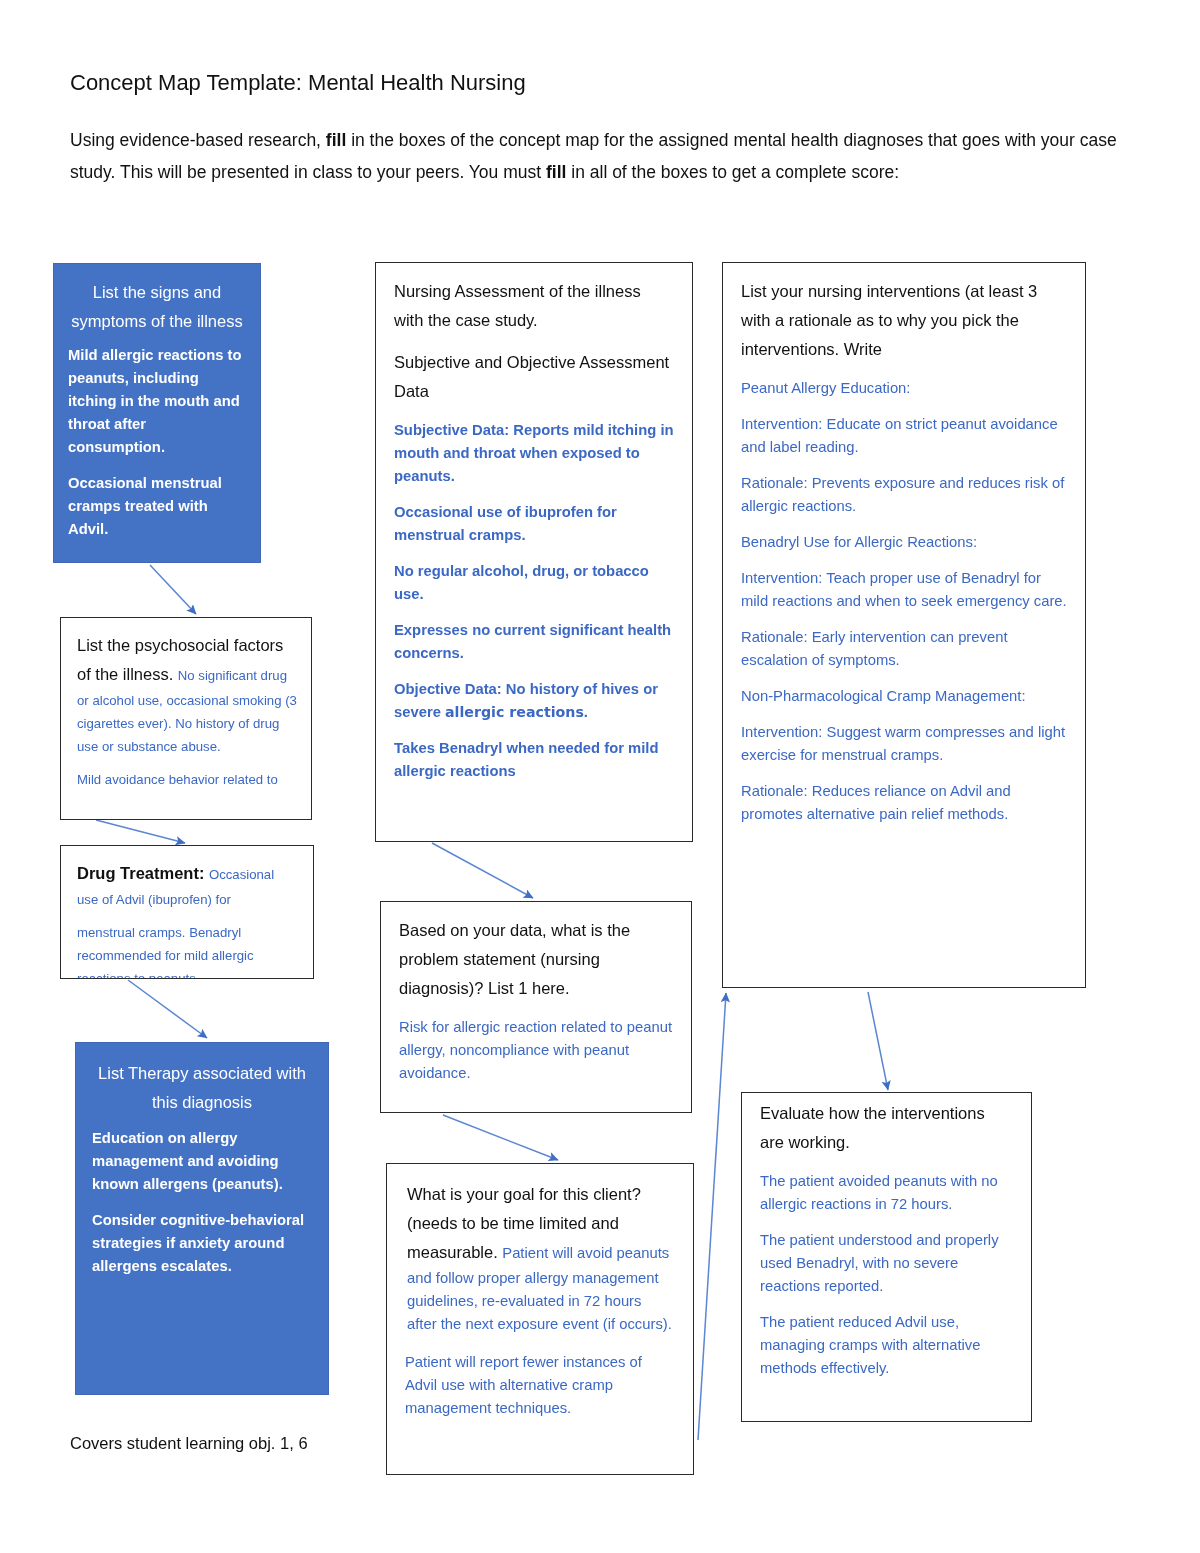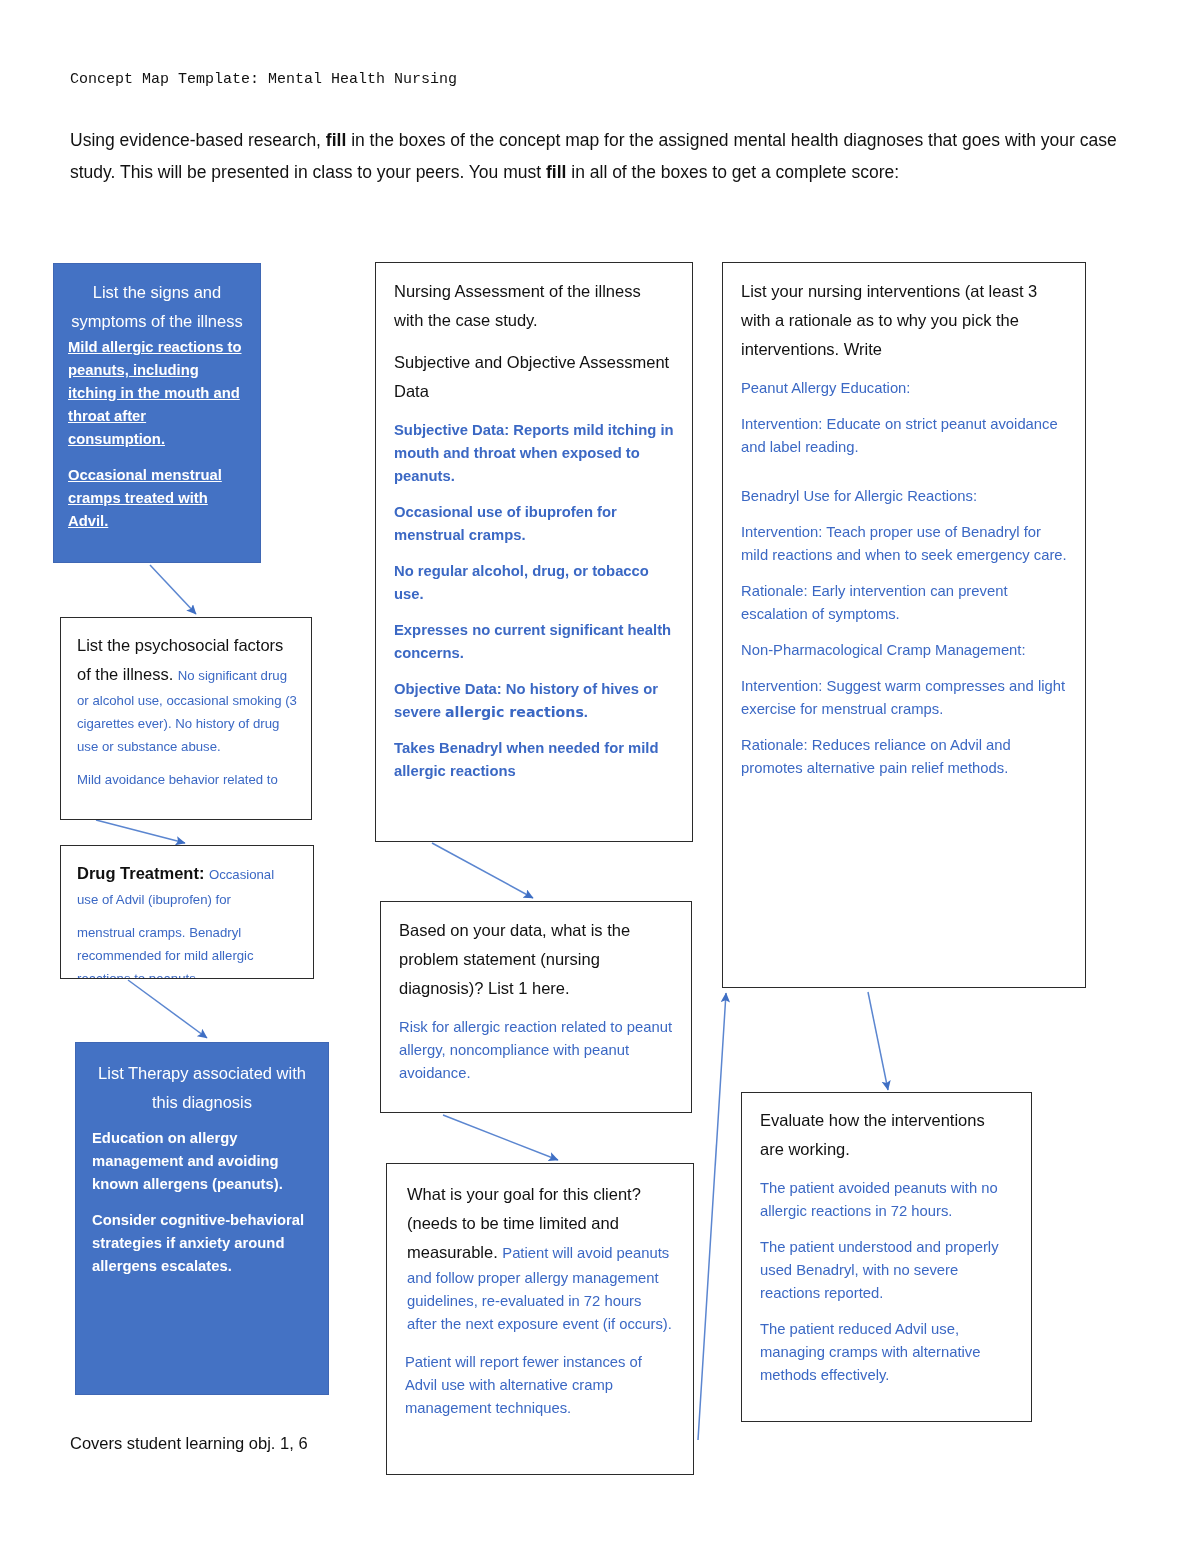--- a/index.html
+++ b/index.html
@@ -8,21 +8,21 @@
     width:1200px; height:1553px; position:relative;
     font-family:"Liberation Sans", sans-serif;
     color:#000;
     -webkit-font-smoothing:antialiased;
   }
   .page{position:relative;width:1200px;height:1553px;overflow:hidden;background:#fff;}
 
   
   .doc-title{
     position:absolute; left:70px; top:72px; width:1060px;
-    font-size:15px; line-height:1.0; color:#111;font-family:Liberation Mono, monospace;
+    font-size:22px; line-height:1.0; color:#111;
   }
   .doc-intro{
     position:absolute; left:70px; top:124px; width:1056px;
     font-size:17.5px; line-height:32px; color:#111;
   }
   .doc-intro b{font-weight:700;}
 
   
   .box{position:absolute; box-sizing:border-box; overflow:hidden;}
   .box.plain{border:1.4px solid #2b2b2b; background:#fff;}
@@ -38,34 +38,34 @@
   
   .ans{font-size:14.8px; line-height:23px;}
   .ans.tight{font-size:13.2px; line-height:23px;}
   .ans.bold{font-weight:700;}
 
   .spacer{height:13px;}
   .spacer-sm{height:10px;}
 
   
   #box-signs      {left:53px;  top:263px;  width:208px; height:300px; padding:14px 14px 0 14px; text-align:center;}
-  #box-signs .body{text-align:left; text-decoration:underline;}
+  #box-signs .body{text-align:left; margin-top:8px;}
 
   #box-psychosocial{left:60px; top:617px;  width:252px; height:203px; padding:13px 14px 0 16px;}
   #box-drug       {left:60px;  top:845px;  width:254px; height:134px; padding:13px 14px 0 16px;}
 
   #box-therapy    {left:75px;  top:1042px; width:254px; height:353px; padding:16px 16px 0 16px; text-align:center;}
   #box-therapy .body{text-align:left; margin-top:10px;}
 
   #box-assessment {left:375px; top:262px;  width:318px; height:580px; padding:14px 18px 0 18px;}
   #box-problem    {left:380px; top:901px;  width:312px; height:212px; padding:14px 18px 0 18px;}
   #box-goal       {left:386px; top:1163px; width:308px; height:312px; padding:14px 18px 0 18px;}
 
   #box-interventions{left:722px; top:262px; width:364px; height:726px; padding:14px 18px 0 18px;}
-  #box-evaluate   {left:741px; top:1092px; width:291px; height:330px; padding:13px 18px 0 18px;}
+  #box-evaluate   {left:741px; top:1092px; width:291px; height:330px; padding:6px 18px 0 18px;}
 
   .footer-note{
     position:absolute; left:70px; top:1430px;
     font-size:16.5px; line-height:26px; color:#111;
   }
 
   
   #connectors{position:absolute; left:0; top:0; width:1200px; height:1553px; pointer-events:none;}
 </style>
 </head>
@@ -172,20 +172,21 @@
     <p class="ans a">Patient will report fewer instances of Advil use with alternative cramp management techniques.</p>
   </div>
 
   <div class="box plain" id="box-interventions">
     <p class="prompt q">List your nursing interventions (at least 3 with a rationale as to why you pick the interventions. Write</p>
     <div class="spacer"></div>
     <p class="ans a">Peanut Allergy Education:</p>
     <div class="spacer"></div>
     <p class="ans a">Intervention: Educate on strict peanut avoidance and label reading.</p>
     <div class="spacer"></div>
+    <p class="ans a">Rationale: Prevents exposure and reduces risk of allergic reactions.</p>
     <div class="spacer"></div>
     <p class="ans a">Benadryl Use for Allergic Reactions:</p>
     <div class="spacer"></div>
     <p class="ans a">Intervention: Teach proper use of Benadryl for mild reactions and when to seek emergency care.</p>
     <div class="spacer"></div>
     <p class="ans a">Rationale: Early intervention can prevent escalation of symptoms.</p>
     <div class="spacer"></div>
     <p class="ans a">Non-Pharmacological Cramp Management:</p>
     <div class="spacer"></div>
     <p class="ans a">Intervention: Suggest warm compresses and light exercise for menstrual cramps.</p>

